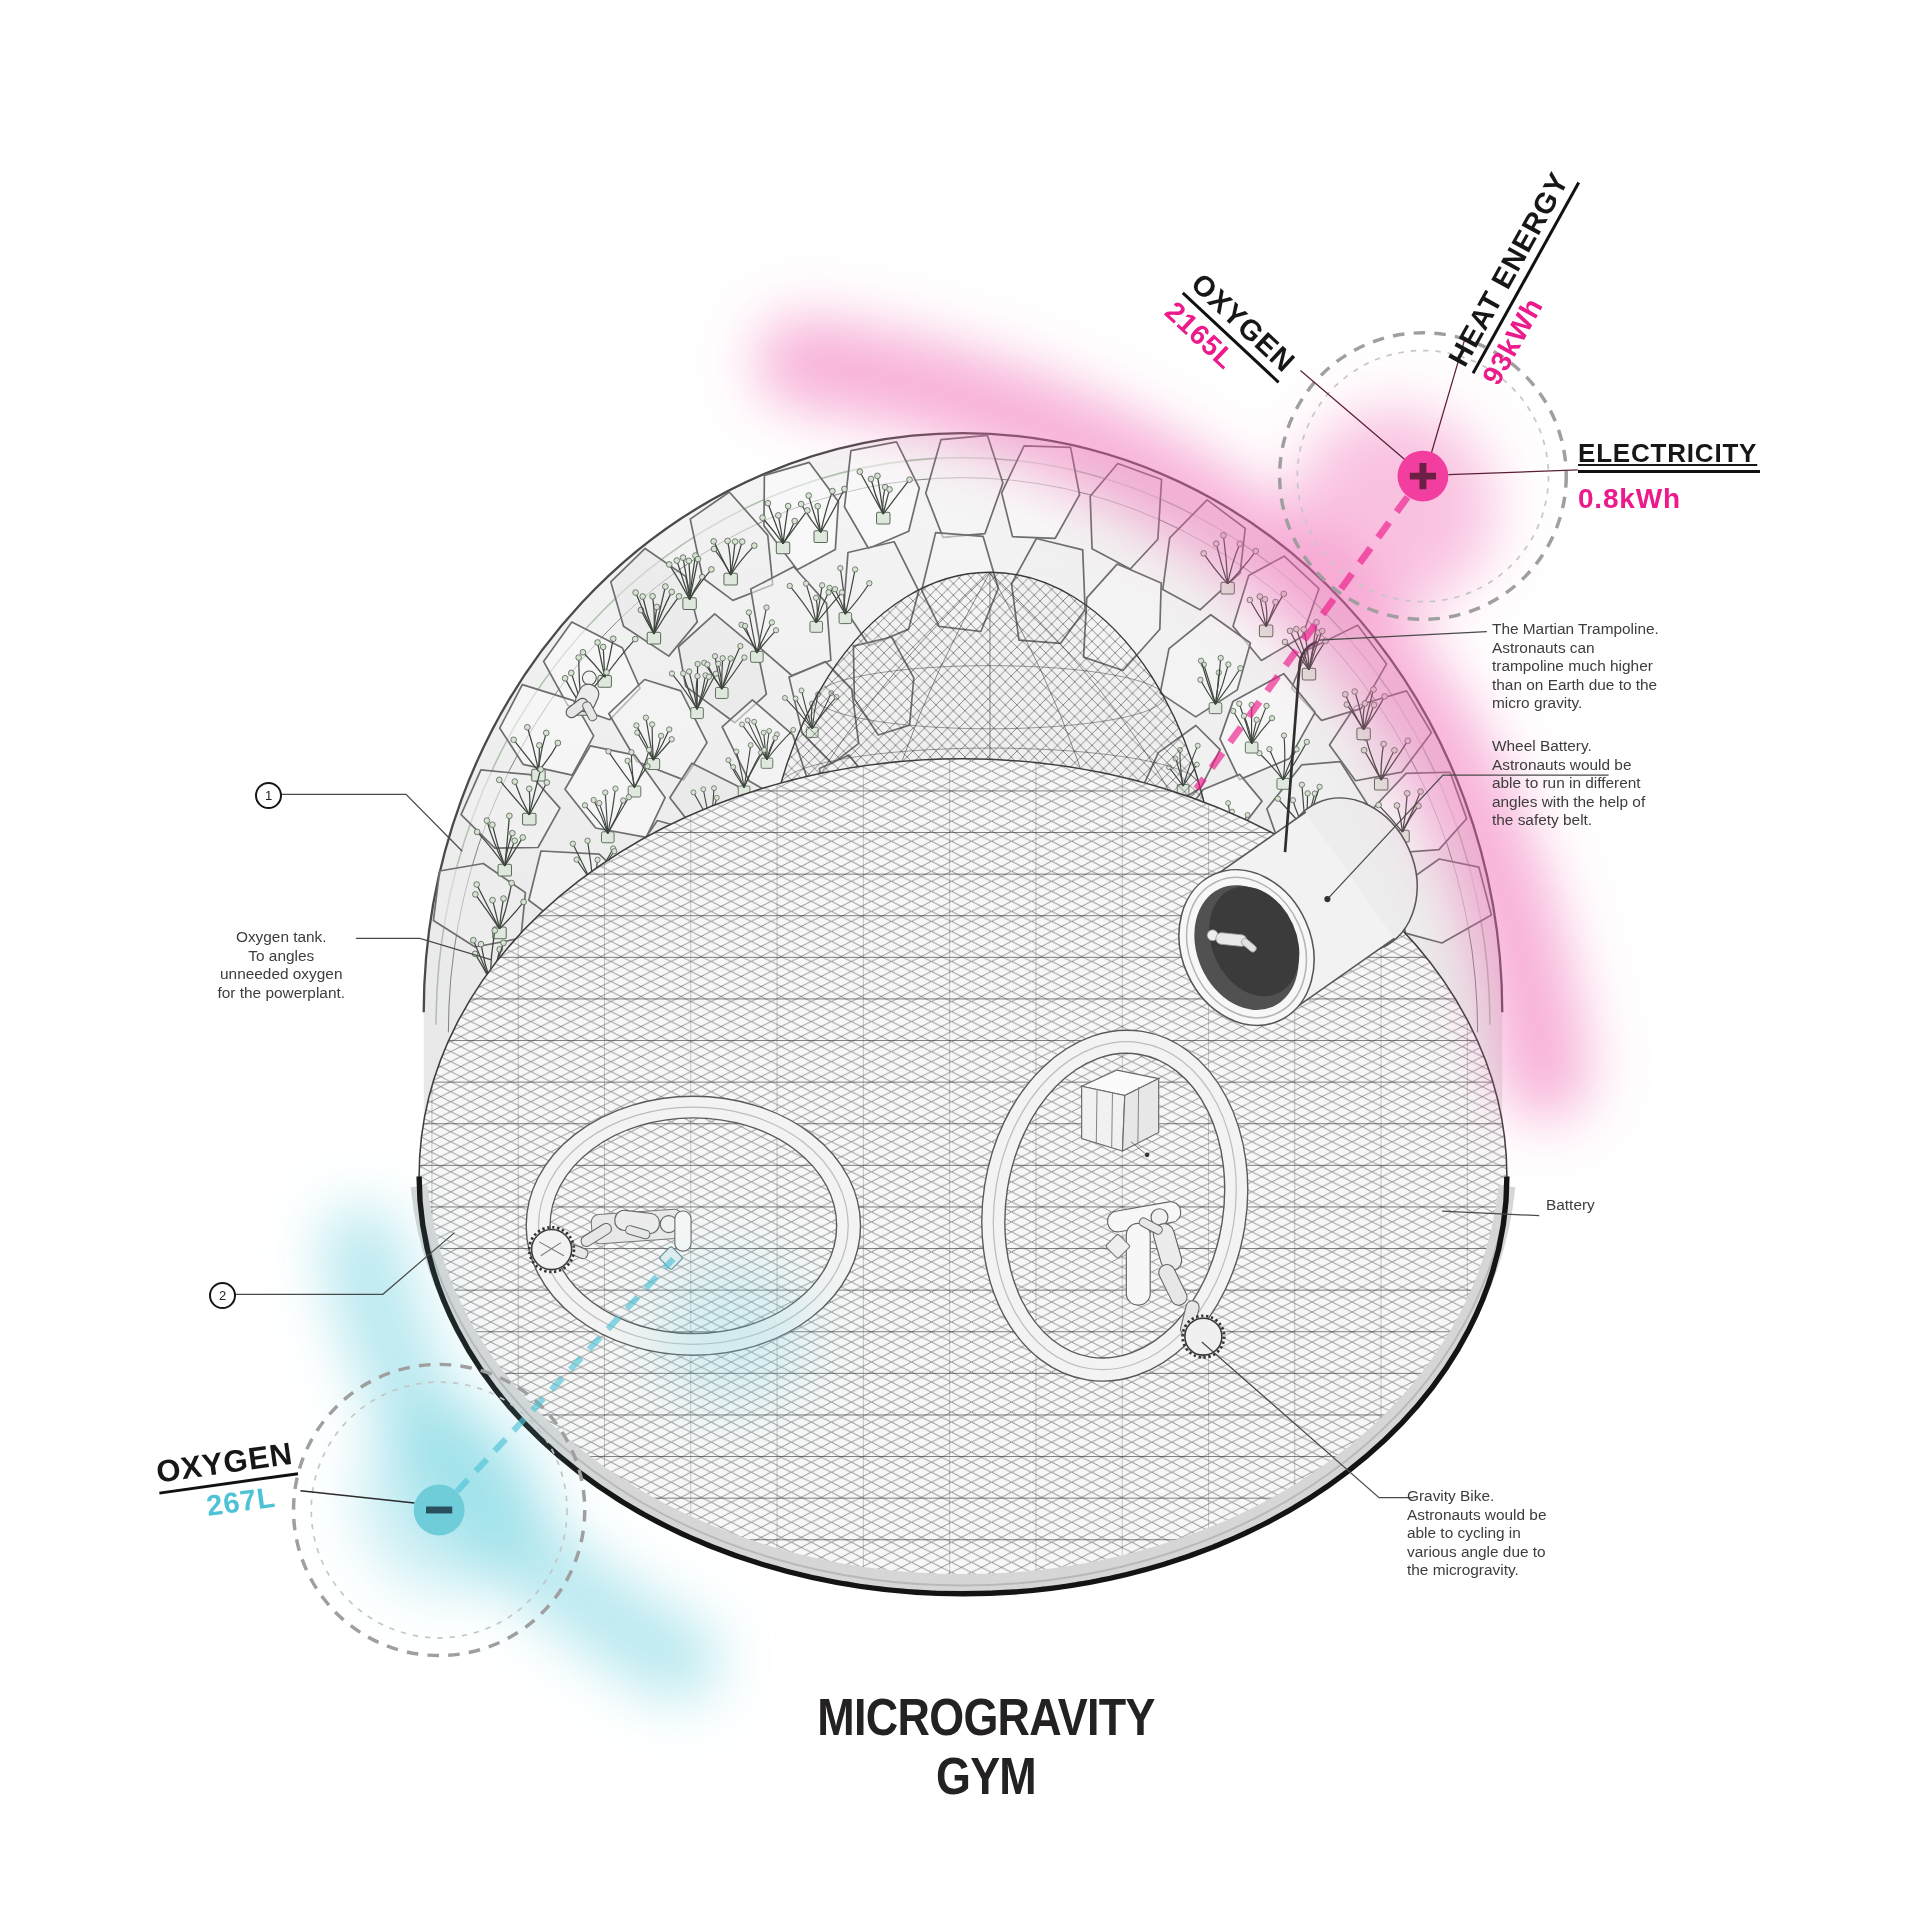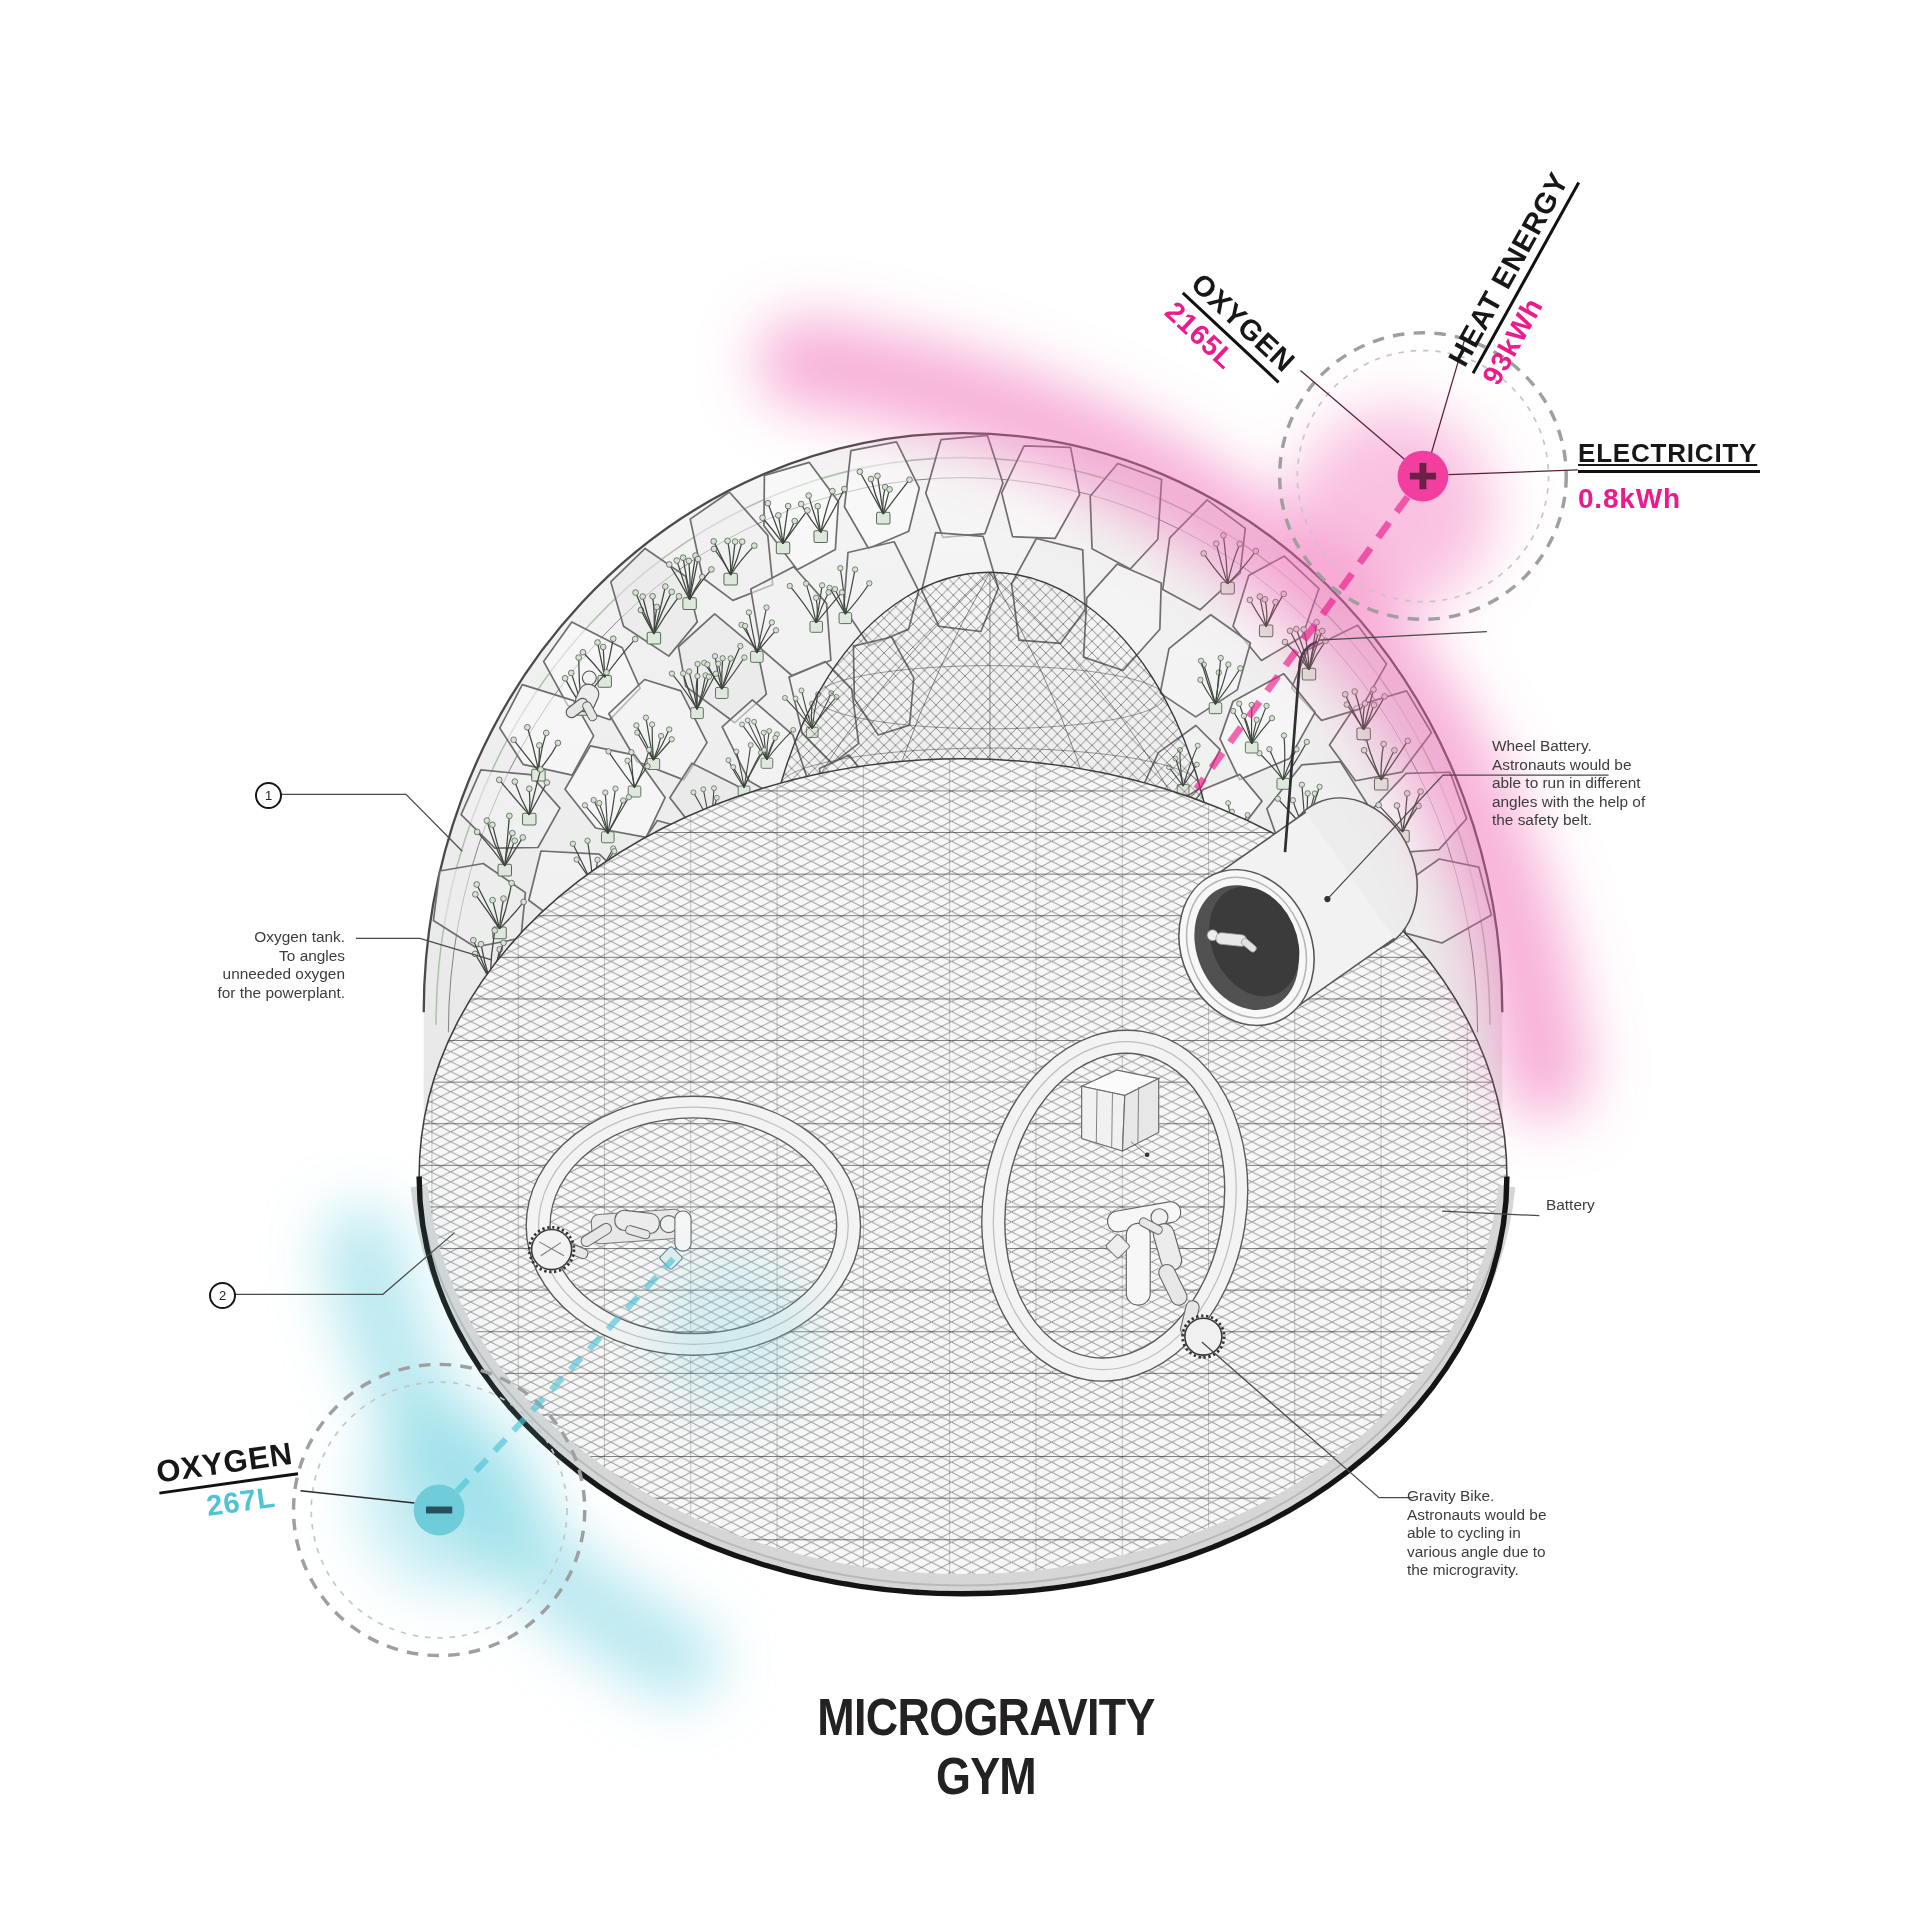--- a/index.html
+++ b/index.html
@@ -1,20 +1,20 @@
 <!DOCTYPE html>
 <html style="--pink: #ec1a8b; --pink-node: #f23f9f; --cyan: #4fc3d6; --cyan-node: #6fccd9;font-size:12.3px"><head>
 <meta charset="utf-8">
 <style>
   html,body{margin:0;padding:0;background:#ffffff;}
   #stage{position:relative;width:1926px;height:1926px;background:#fff;overflow:hidden;
          font-family:"Liberation Sans",sans-serif;}
   #scene{position:absolute;left:0;top:0;}
   .ann{position:absolute;font-size:15.4px;line-height:18.5px;color:#3d3d3d;white-space:nowrap;}
-  .ann.ralign{text-align:right;}
+  .ann.ralign{text-align:center;}
   .rot-label{position:absolute;transform-origin:0 0;white-space:nowrap;}
   .big-label{display:inline-block;font-size:29px;font-weight:800;letter-spacing:0.8px;color:#171717;
              border-bottom:3.1px solid #111;padding:0 2.3px 0.8px 0;}
   .big-value{font-size:28px;font-weight:800;letter-spacing:0.8px;margin-top:2.3px;}
   .pink{color:var(--pink);}
   .cyan{color:var(--cyan);}
   .marker{position:absolute;width:23px;height:23px;border:2.7px solid #161616;border-radius:50%;
           background:#fff;display:flex;align-items:center;justify-content:center;
           font-size:13px;font-weight:400;color:#222;}
   #title{position:absolute;left:751px;top:1688px;width:470px;text-align:center;
@@ -981,20 +981,27 @@
 <div class="rot-label" style="left:1578px;top:438px;">
   <div><span class="big-label" style="font-size:26px;text-decoration:underline;">ELECTRICITY</span></div>
   <div class="big-value pink" style="margin-top:10px;">0.8kWh</div>
 </div>
 
 <div class="rot-label" style="left:154px;top:1455px;transform:rotate(-8deg);">
   <div><span class="big-label" style="font-size:31px;">OXYGEN</span></div>
   <div class="big-value cyan" style="margin-left:45px;font-size:29px;">267L</div>
 </div>
 
+<div class="ann" style="left:1492px;top:620px;">
+  <div>The Martian Trampoline.</div>
+  <div>Astronauts can</div>
+  <div>trampoline much higher</div>
+  <div>than on Earth due to the</div>
+  <div>micro gravity.</div>
+</div>
 
 <div class="ann" style="left:1492px;top:737px;">
   <div>Wheel Battery.</div>
   <div>Astronauts would be</div>
   <div>able to run in different</div>
   <div>angles with the help of</div>
   <div>the safety belt.</div>
 </div>
 
 <div class="ann" style="left:1546px;top:1196px;">

